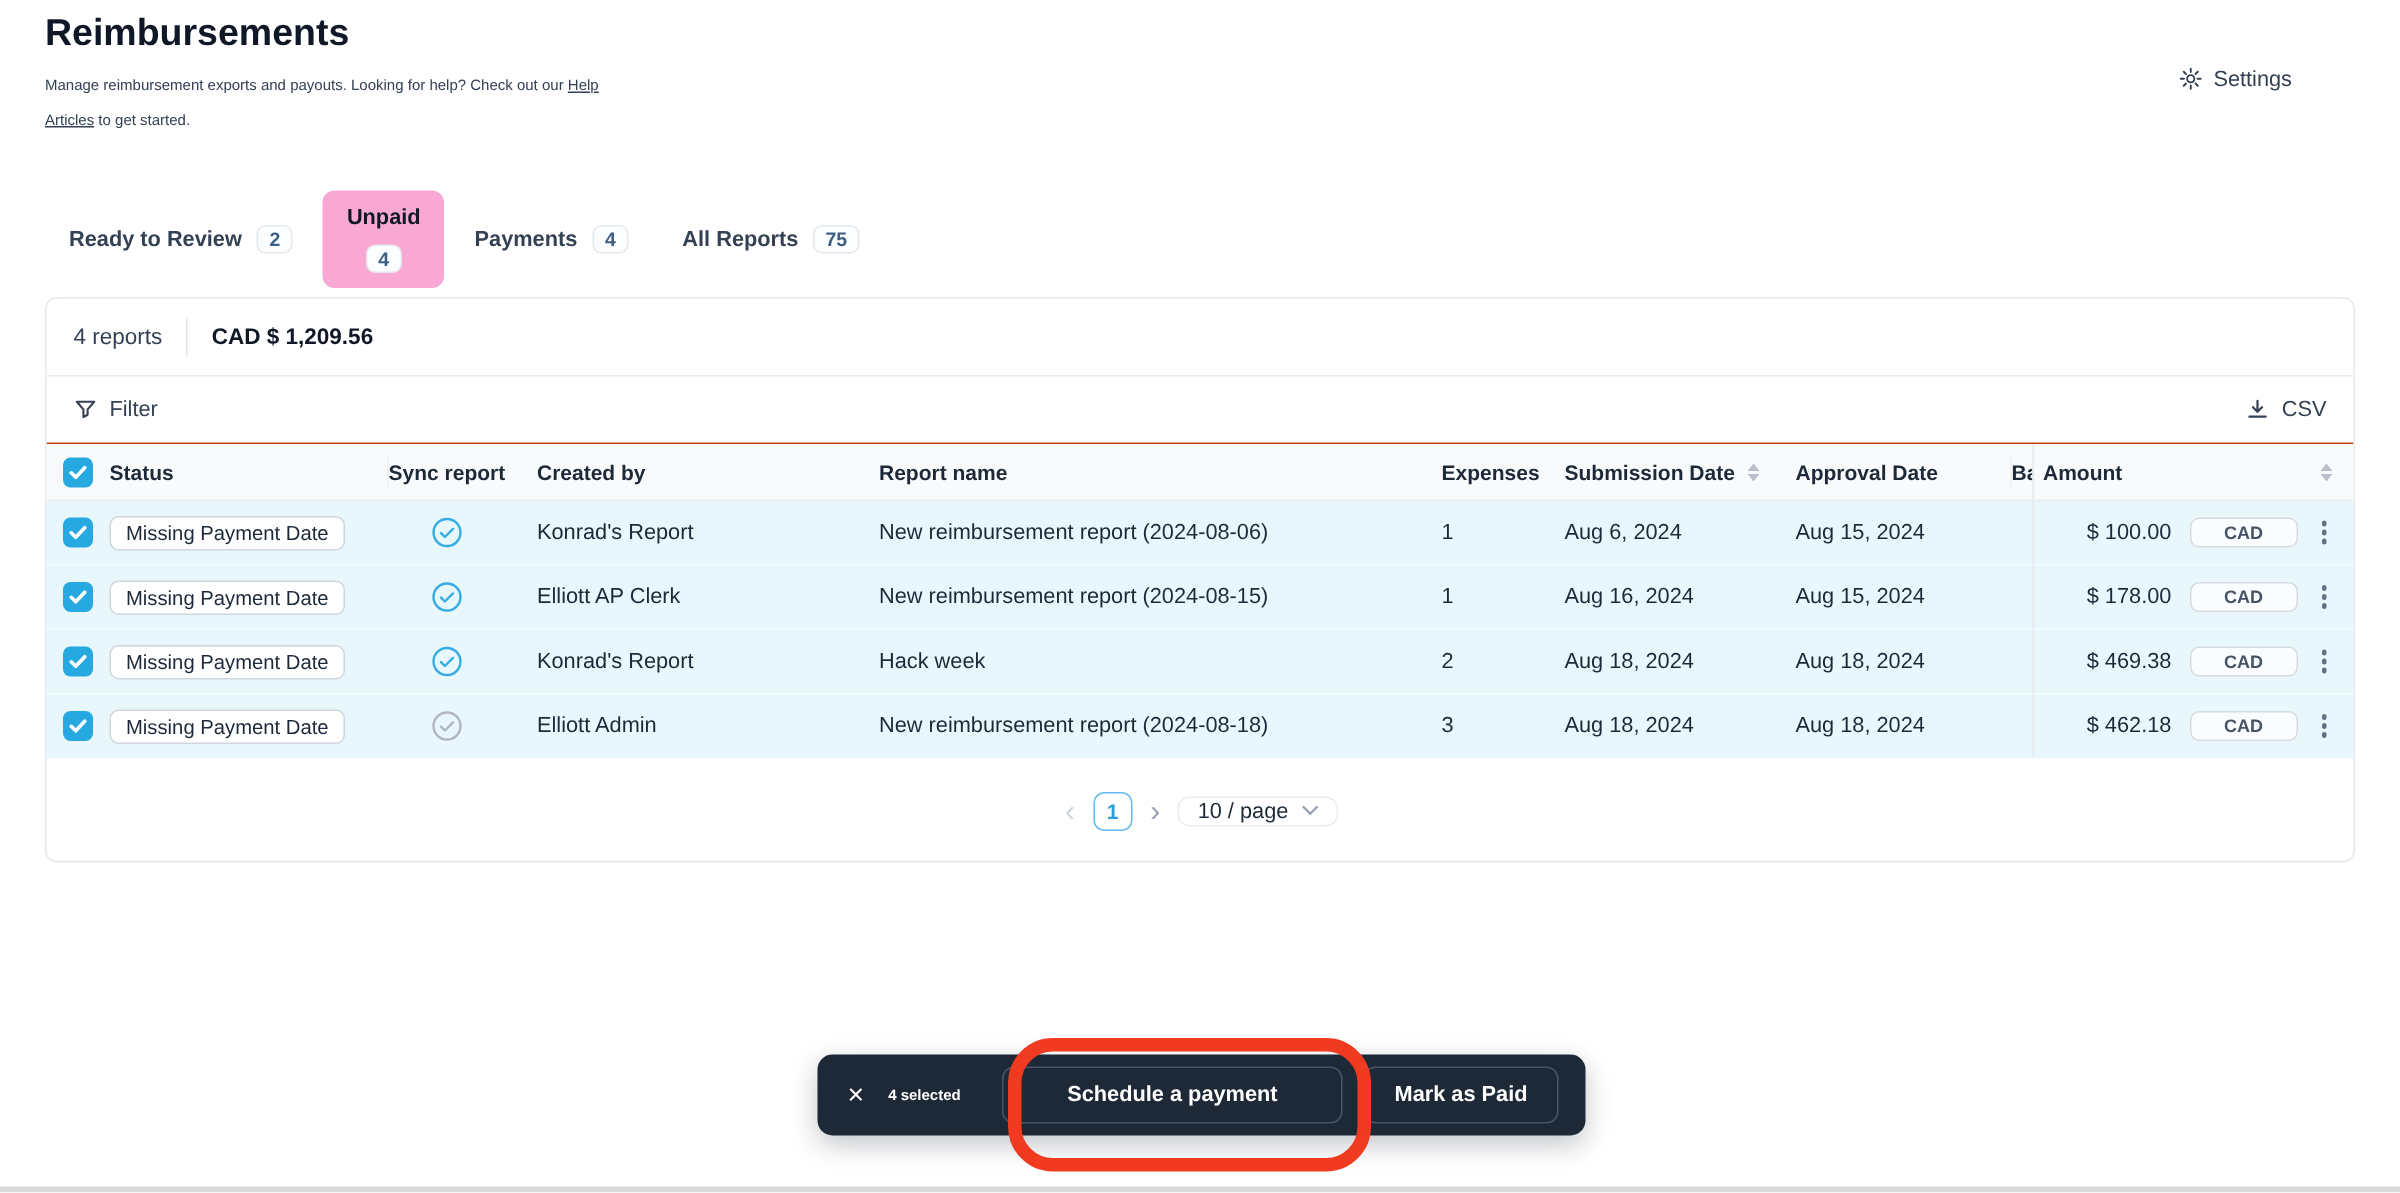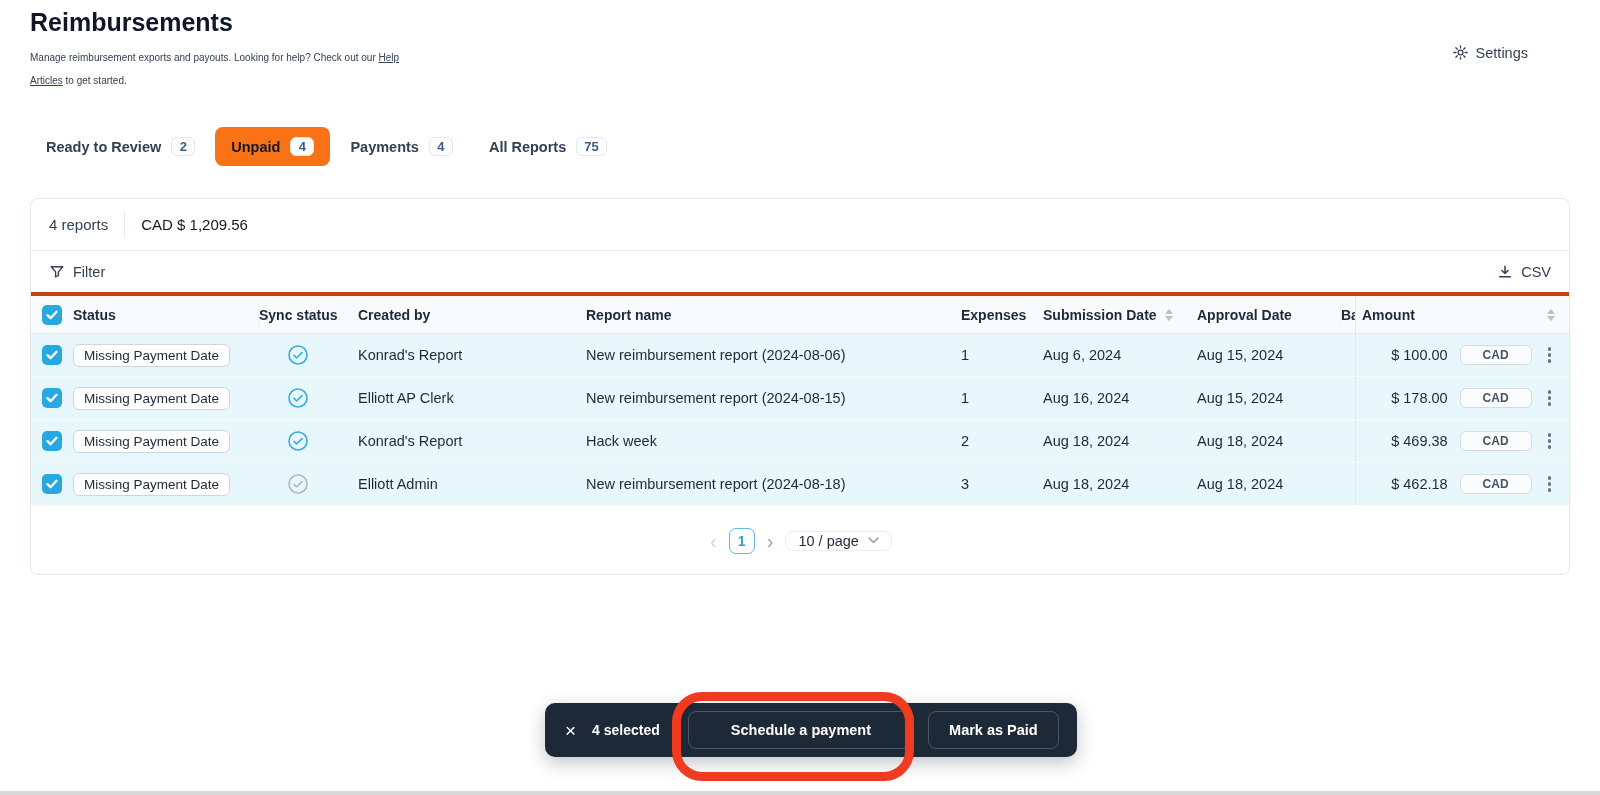--- a/index.html
+++ b/index.html
@@ -14,34 +14,34 @@
   .page-title { position:absolute; left:30px; top:8px; font-size:25px; font-weight:700; color:#101828; }
   .page-desc { position:absolute; left:30px; top:46px; font-size:10px; line-height:23px; color:#344054; }
   .page-desc a { color:#344054; text-decoration:underline; cursor:pointer; }
   .settings-btn { position:absolute; right:72px; top:44px; display:flex; align-items:center; gap:7px;
     background:none; border:none; font-family:inherit; font-size:14.5px; color:#344054; cursor:pointer; }
 
   
   .tabs { position:absolute; left:30px; top:127px; display:flex; align-items:center; gap:4px; }
   .tab { display:flex; align-items:center; gap:10px; padding:10px 16px; border-radius:8px;
          font-size:14.5px; font-weight:600; color:#344054; cursor:pointer; background:transparent; border:none; font-family:inherit;}
-  .tab.active { background:#f97316; color:#101828; font-weight:700; }
+  .tab.active { background:#f9a8d4; color:#101828; font-weight:700;flex-direction:column; }
   .tab-count { font-size:13px; font-weight:600; color:#3d5f86; background:#fbfdfe;
                border:1px solid #e4e7ec; border-radius:6px; padding:1px 7px; min-width:24px; text-align:center; }
 
   
   .card { position:absolute; left:30px; top:198px; width:1540px; height:377px;
           border:1px solid #e4e7ec; border-radius:8px; background:#fff; overflow:hidden; }
   .summary-row { height:52px; display:flex; align-items:center; padding:0 18px; border-bottom:1px solid #eaecf0; }
   .summary-count { font-size:15px; color:#344054; }
   .summary-divider { width:1px; height:26px; background:#e4e7ec; margin:0 16px; }
-  .summary-total { font-size:15px; font-weight:400; color:#101828; }
+  .summary-total { font-size:15px; font-weight:700; color:#101828; }
 
   .toolbar-row { height:45px; display:flex; align-items:center; justify-content:space-between;
-                 padding:0 18px; border-bottom:4px solid #c2410c; }
+                 padding:0 18px; border-bottom:1px solid #c2410c; }
   .filter-btn, .csv-btn { display:flex; align-items:center; gap:8px; background:none; border:none;
                  font-family:inherit; font-size:14.5px; color:#344054; cursor:pointer; }
 
   
   .thead { display:flex; height:38px; background:#f9fafb; border-bottom:1px solid #eaecf0;
            font-size:14px; font-weight:600; color:#1d2939; align-items:center; }
   .trow  { display:flex; height:43px; background:#e7f7fc; border-bottom:1px solid #f4fbfd;
            font-size:14.5px; color:#1d2939; align-items:center; }
   .c-check { width:42px; display:flex; justify-content:center; align-items:center; flex:none; }
   .c-status { width:186px; flex:none; display:flex; align-items:center; }
@@ -81,21 +81,21 @@
   .pg-current { width:26px; height:26px; border:1px solid #62b8e8; border-radius:7px; background:#fff;
                 color:#2e9fd6; font-size:14px; font-weight:600; display:flex; align-items:center; justify-content:center; cursor:pointer; }
   .pg-size { display:flex; align-items:center; gap:9px; border:1px solid #eaecf0; border-radius:8px;
              height:20px; padding:0 12px; font-size:14.5px; color:#1d2939; background:#fff; cursor:pointer; font-family:inherit; }
 
   
   .action-bar { position:absolute; left:545px; top:703px; height:54px; background:#1d2937;
                 border-radius:10px; display:flex; align-items:center; gap:14px; padding:0 18px;
                 box-shadow:0 6px 18px rgba(16,24,40,.25); }
   .sel-close { background:none; border:none; color:#fff; font-size:19px; line-height:1; cursor:pointer; padding:2px; font-family:inherit; }
-  .sel-label { color:#fff; font-size:14px; font-weight:700; margin-right:14px; white-space:nowrap; }
+  .sel-label { color:#fff; font-size:10px; font-weight:700; margin-right:14px; white-space:nowrap; }
   .bar-btn { background:transparent; border:1px solid #4a5568; border-radius:8px; color:#fff;
              font-size:14.5px; font-weight:700; padding:10px 20px; cursor:pointer; white-space:nowrap; font-family:inherit; }
   .bar-btn.schedule { padding:10px 42px; }
 
   
   .red-annotation { position:absolute; left:672px; top:692px; width:242px; height:89px;
                     border:9px solid #f03b20; border-radius:30px; pointer-events:none; z-index:50; }
 
   .bottom-edge { position:absolute; left:0; bottom:0; width:1600px; height:4px; background:#d9d9d9; }
 
@@ -167,21 +167,21 @@
 
     <div class="thead">
       <div class="c-check">
         <span class="checkbox">
           <svg width="12" height="10" viewBox="0 0 12 10" fill="none" stroke="#fff" stroke-width="2.4" stroke-linecap="round" stroke-linejoin="round">
               <path d="M1.5 5.2l3 3L10.5 1.8"></path>
             </svg>
         </span>
       </div>
       <div class="c-status">Status</div>
-      <div class="c-sync">Sync status</div>
+      <div class="c-sync">Sync report</div>
       <div class="c-created">Created by</div>
       <div class="c-report">Report name</div>
       <div class="c-exp">Expenses</div>
       <div class="c-subm">
         <span>Submission Date</span>
         <span class="sort">
             <i class="up"></i>
             <i class="down"></i>
           </span>
       </div>

